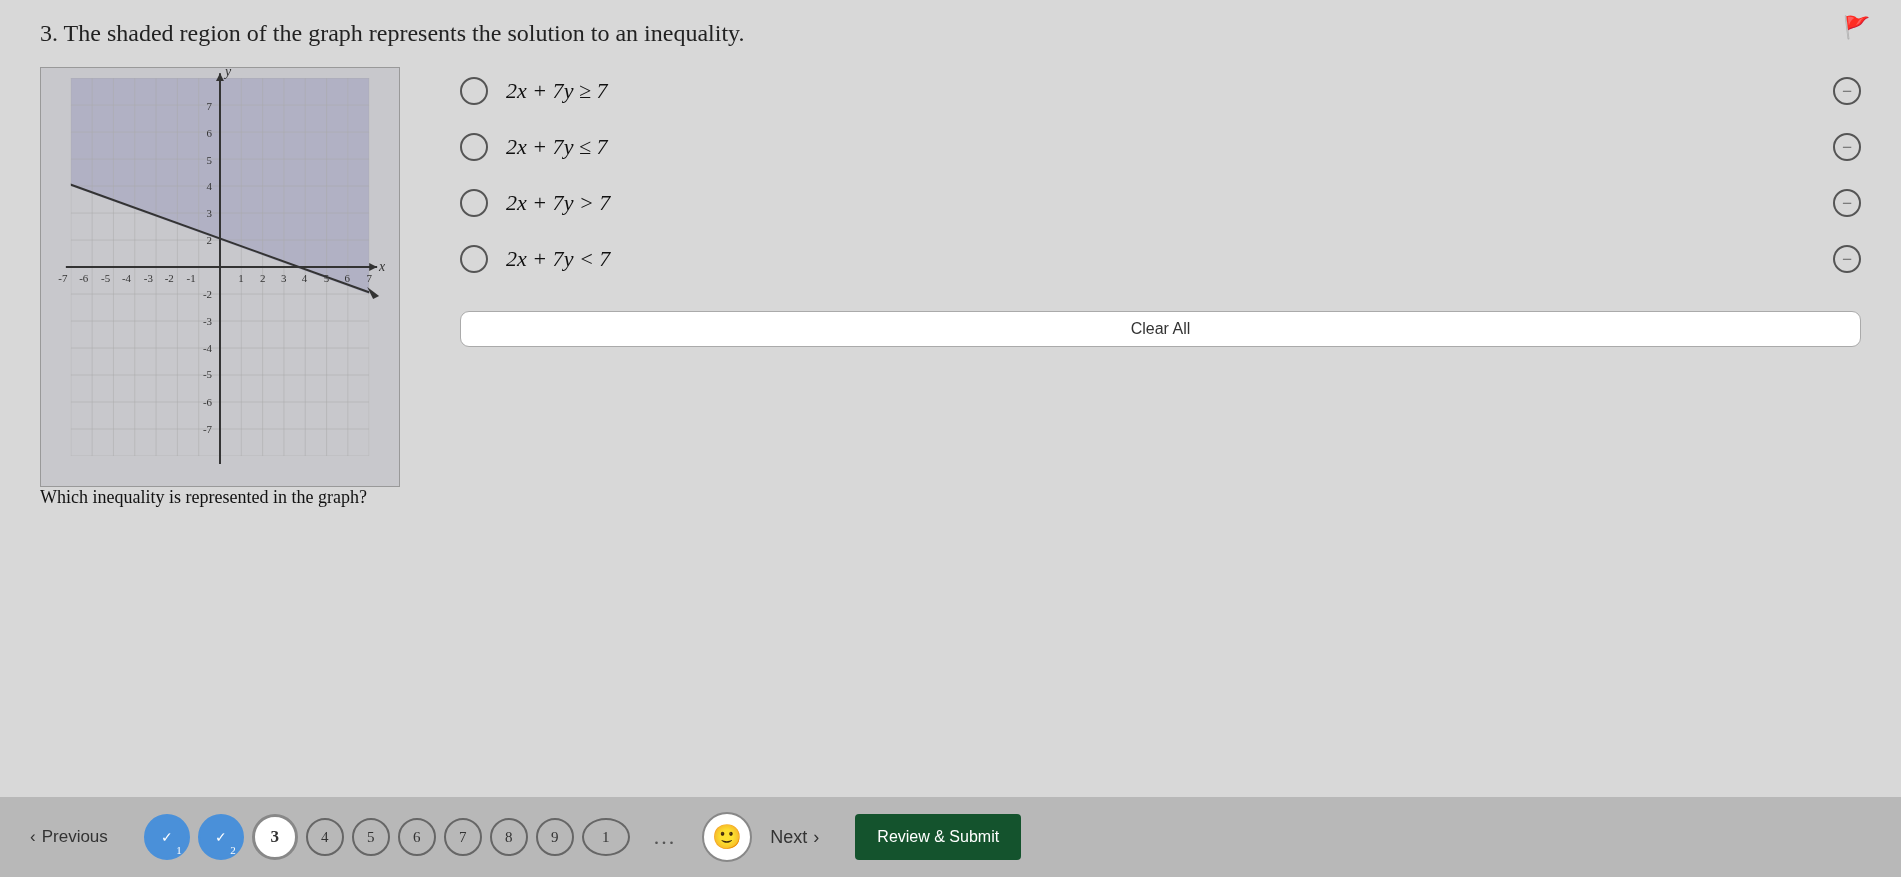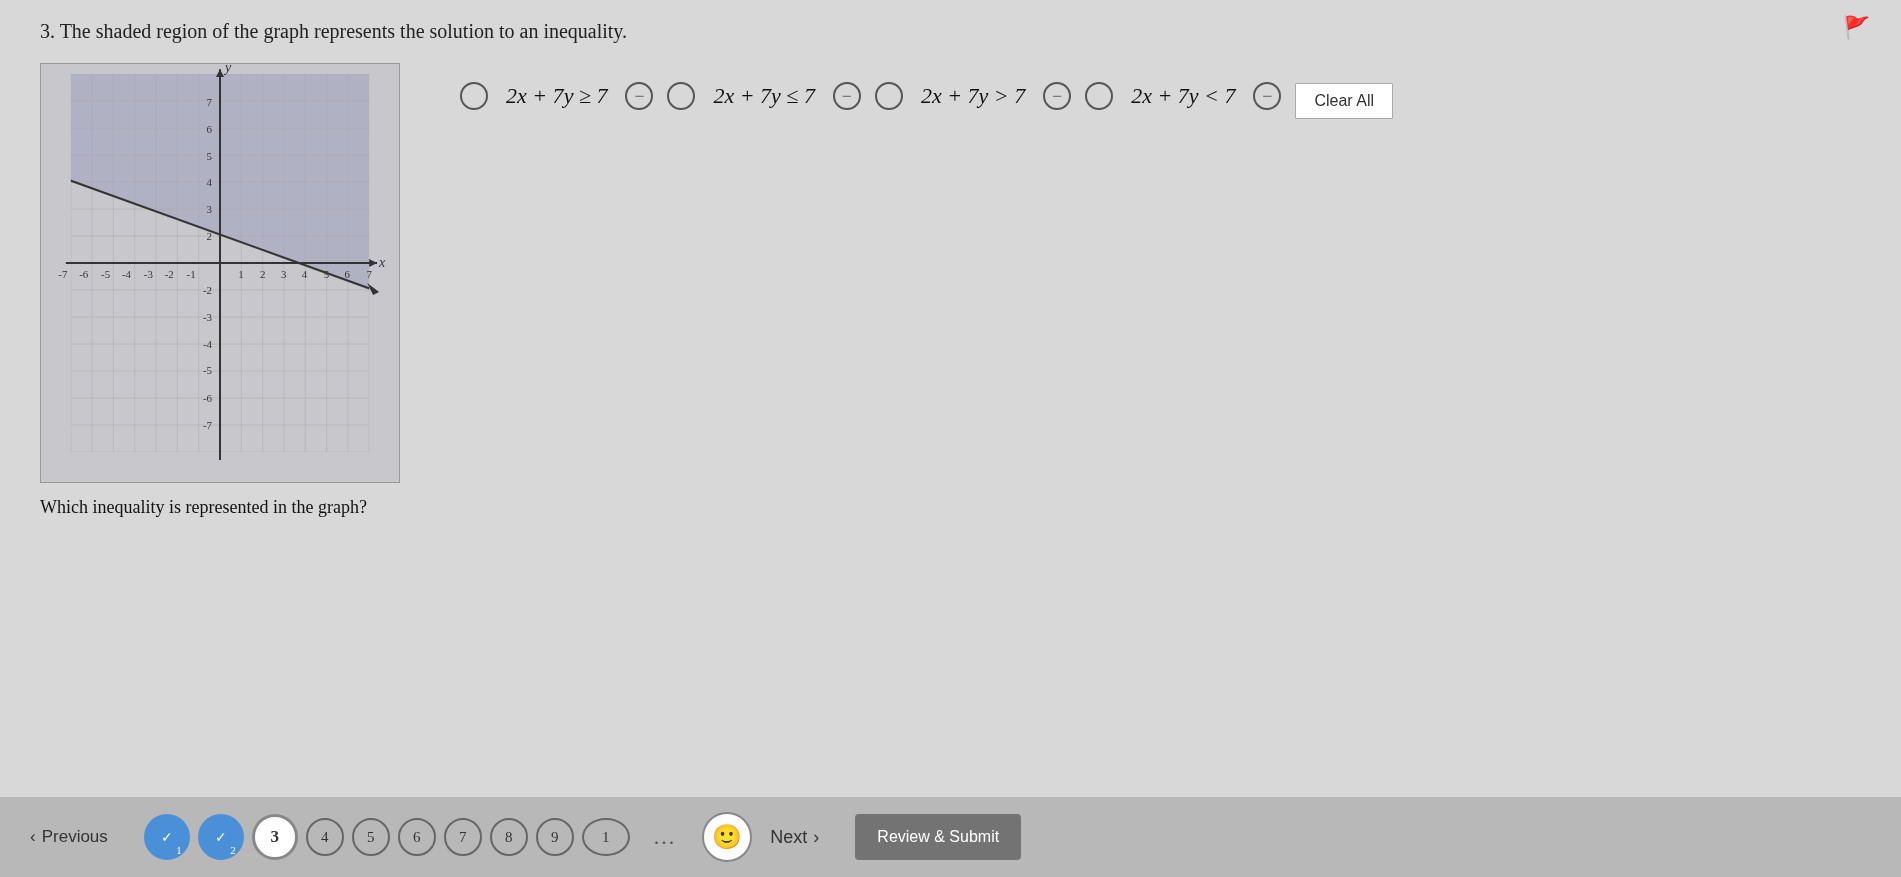--- a/index.html
+++ b/index.html
@@ -14,21 +14,21 @@
 
     .main-container {
       background: #d8d8d8;
       width: 1901px;
       min-height: 877px;
       padding: 20px 40px 0 40px;
       position: relative;
     }
 
     .question-header {
-      font-size: 20px;
+      font-size: 24px;
       color: #222;
       margin-bottom: 20px;
       font-weight: normal;
     }
 
     .question-content {
       display: flex;
       flex-direction: row;
       gap: 60px;
       align-items: flex-start;
@@ -56,28 +56,27 @@
     }
 
     .graph-svg {
       width: 100%;
       height: 100%;
     }
 
     .graph-question {
       font-size: 18px;
       color: #111;
-      margin-top: 14px;
       max-width: 360px;
     }
 
     .answers-section {
       display: flex;
-      flex-direction: row;
-      gap: 14px;
+      flex-direction: column;
+      gap: 28px;
       margin-top: 10px;
       flex: 1;
     }
 
     .answer-row {
       display: flex;
       align-items: center;
       gap: 18px;
     }
 
@@ -113,21 +112,21 @@
       color: #555;
       flex-shrink: 0;
     }
 
     .clear-all-btn {
       background: white;
       border: 1px solid #aaa;
       padding: 8px 18px;
       font-size: 16px;
       cursor: pointer;
-      border-radius: 1px;
+      border-radius: 9px;
       color: #333;
       margin-top: 10px;
     }
 
     
     .bottom-nav {
       position: fixed;
       bottom: 0;
       left: 0;
       right: 0;
@@ -223,21 +222,21 @@
       font-size: 18px;
       color: #333;
       cursor: pointer;
       background: none;
       border: none;
       margin-left: 2px;
       font-weight: 500;
     }
 
     .review-submit-btn {
-      background: #737373;
+      background: #14532d;
       color: white;
       border: none;
       padding: 14px 22px;
       font-size: 16px;
       cursor: pointer;
       border-radius: 4px;
       margin-left: 20px;
     }
 
     .flag-icon {

